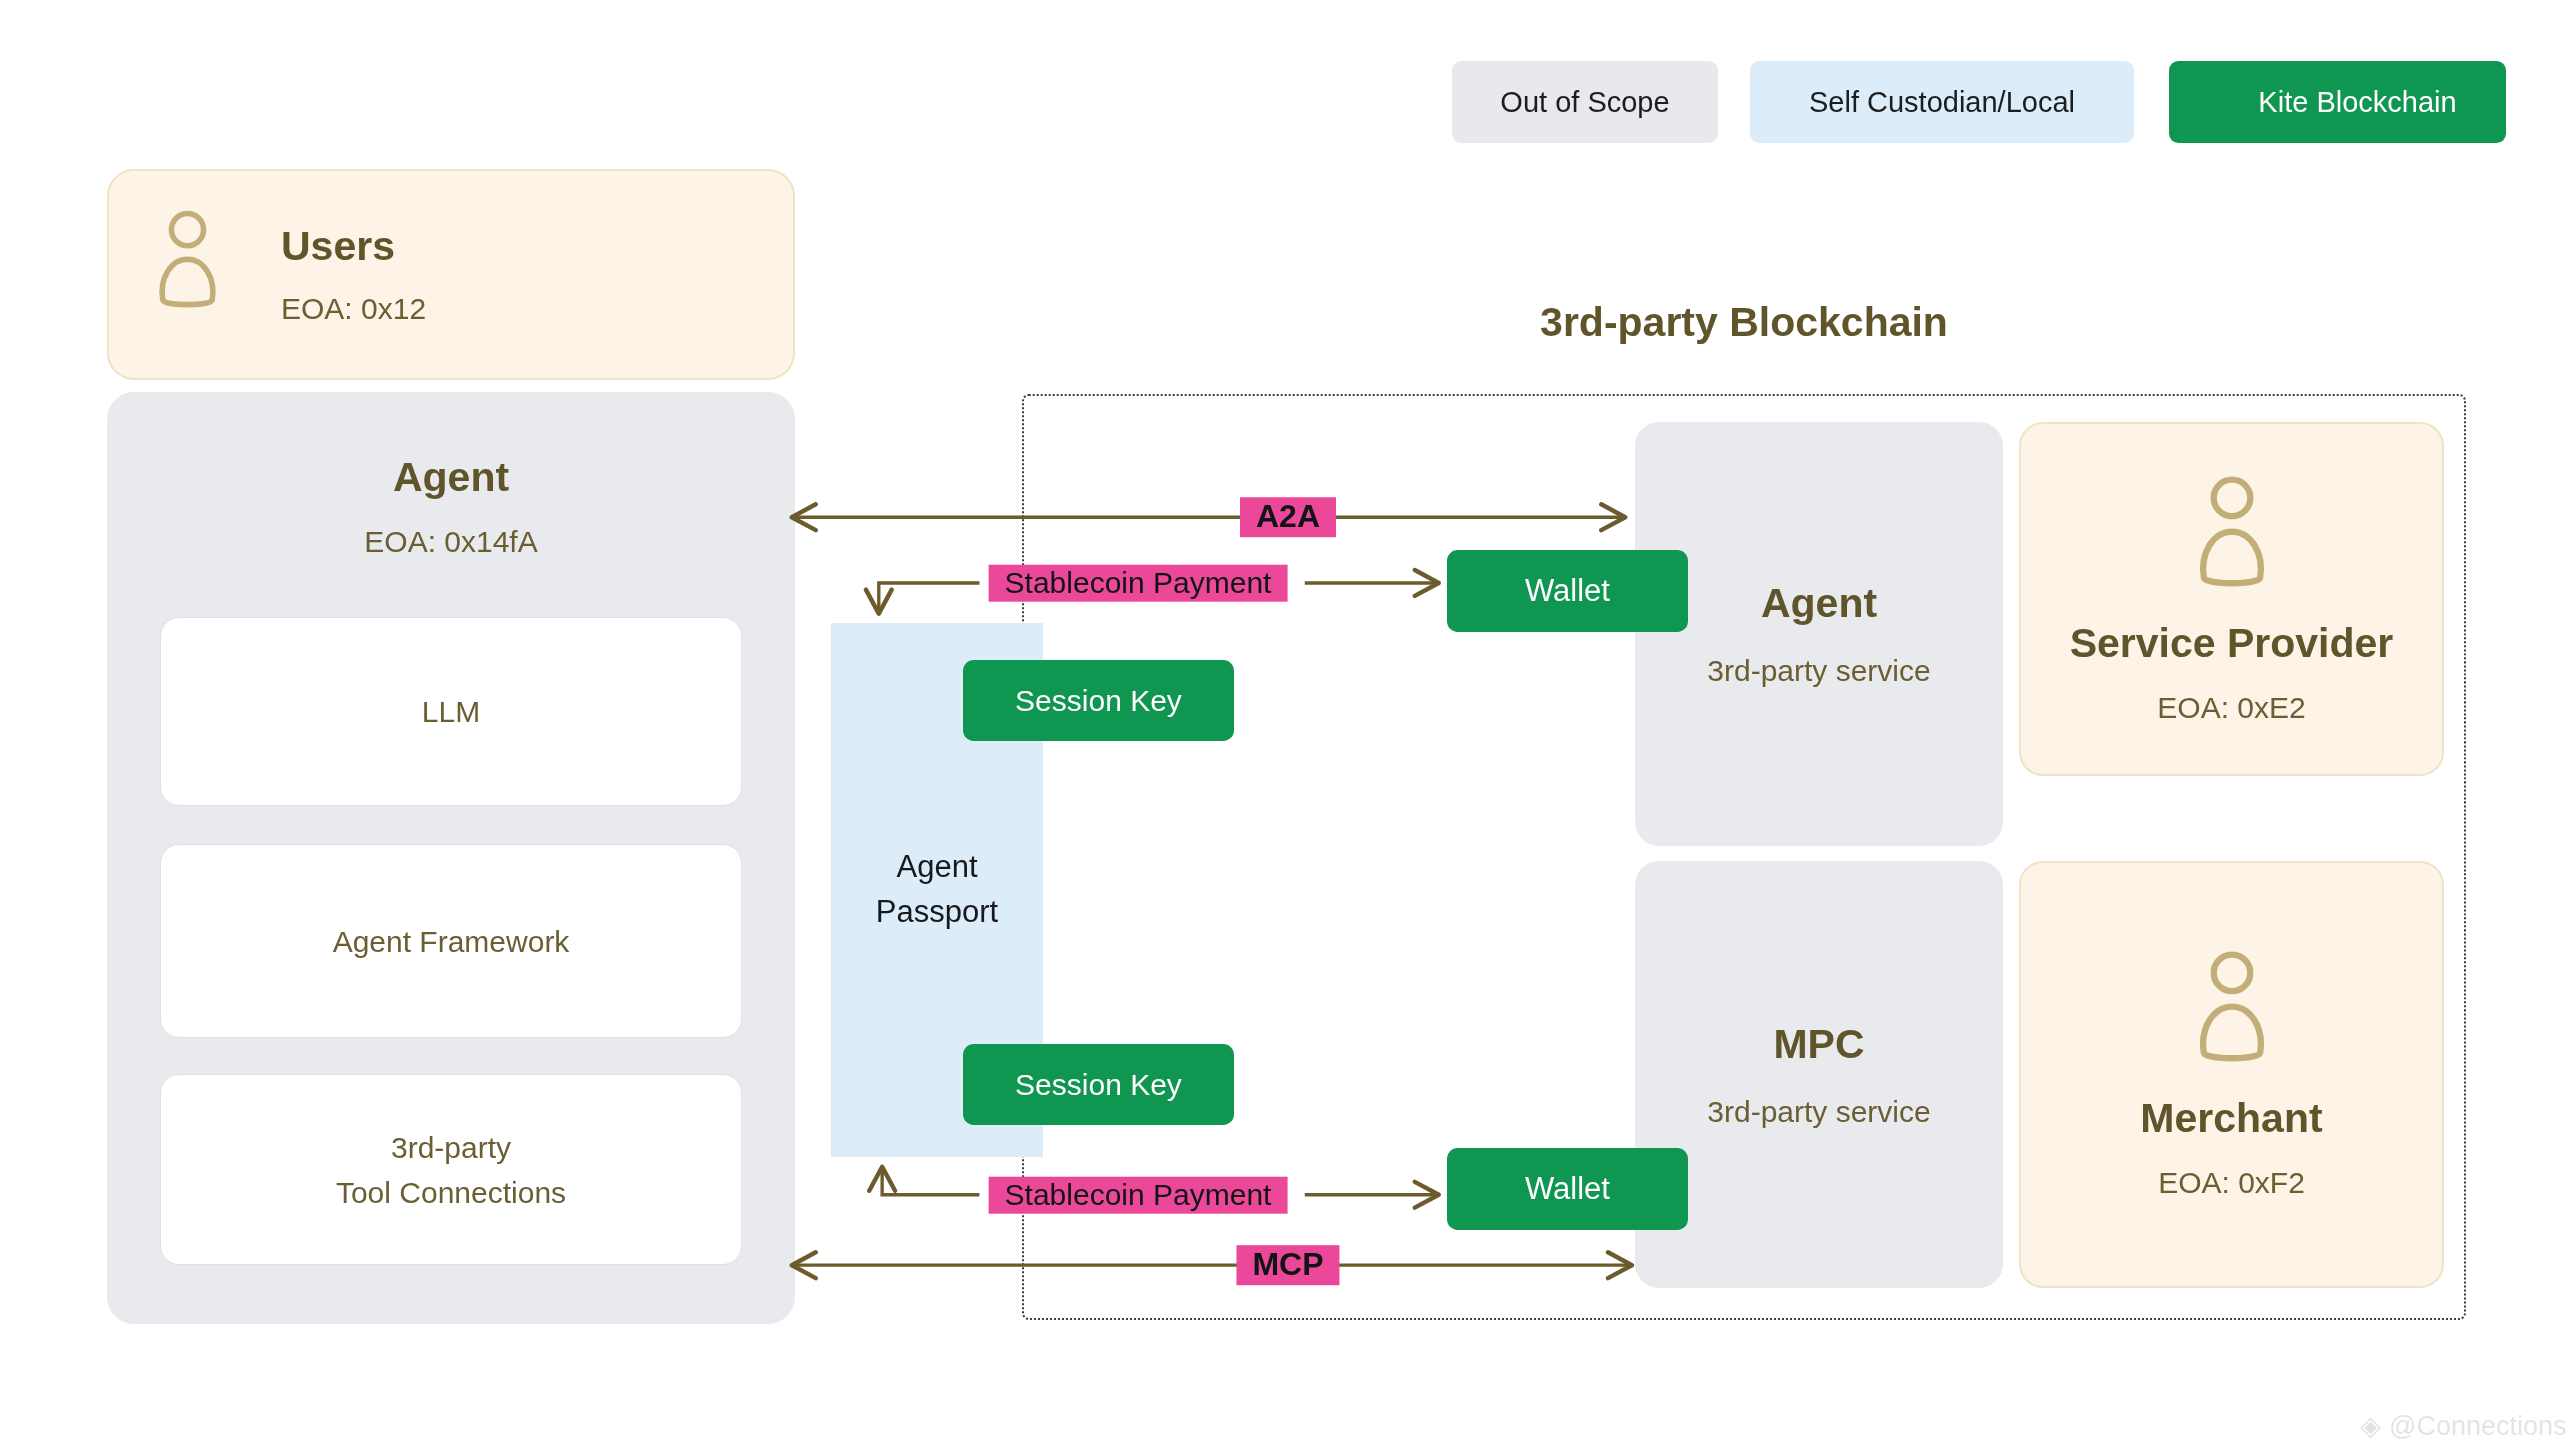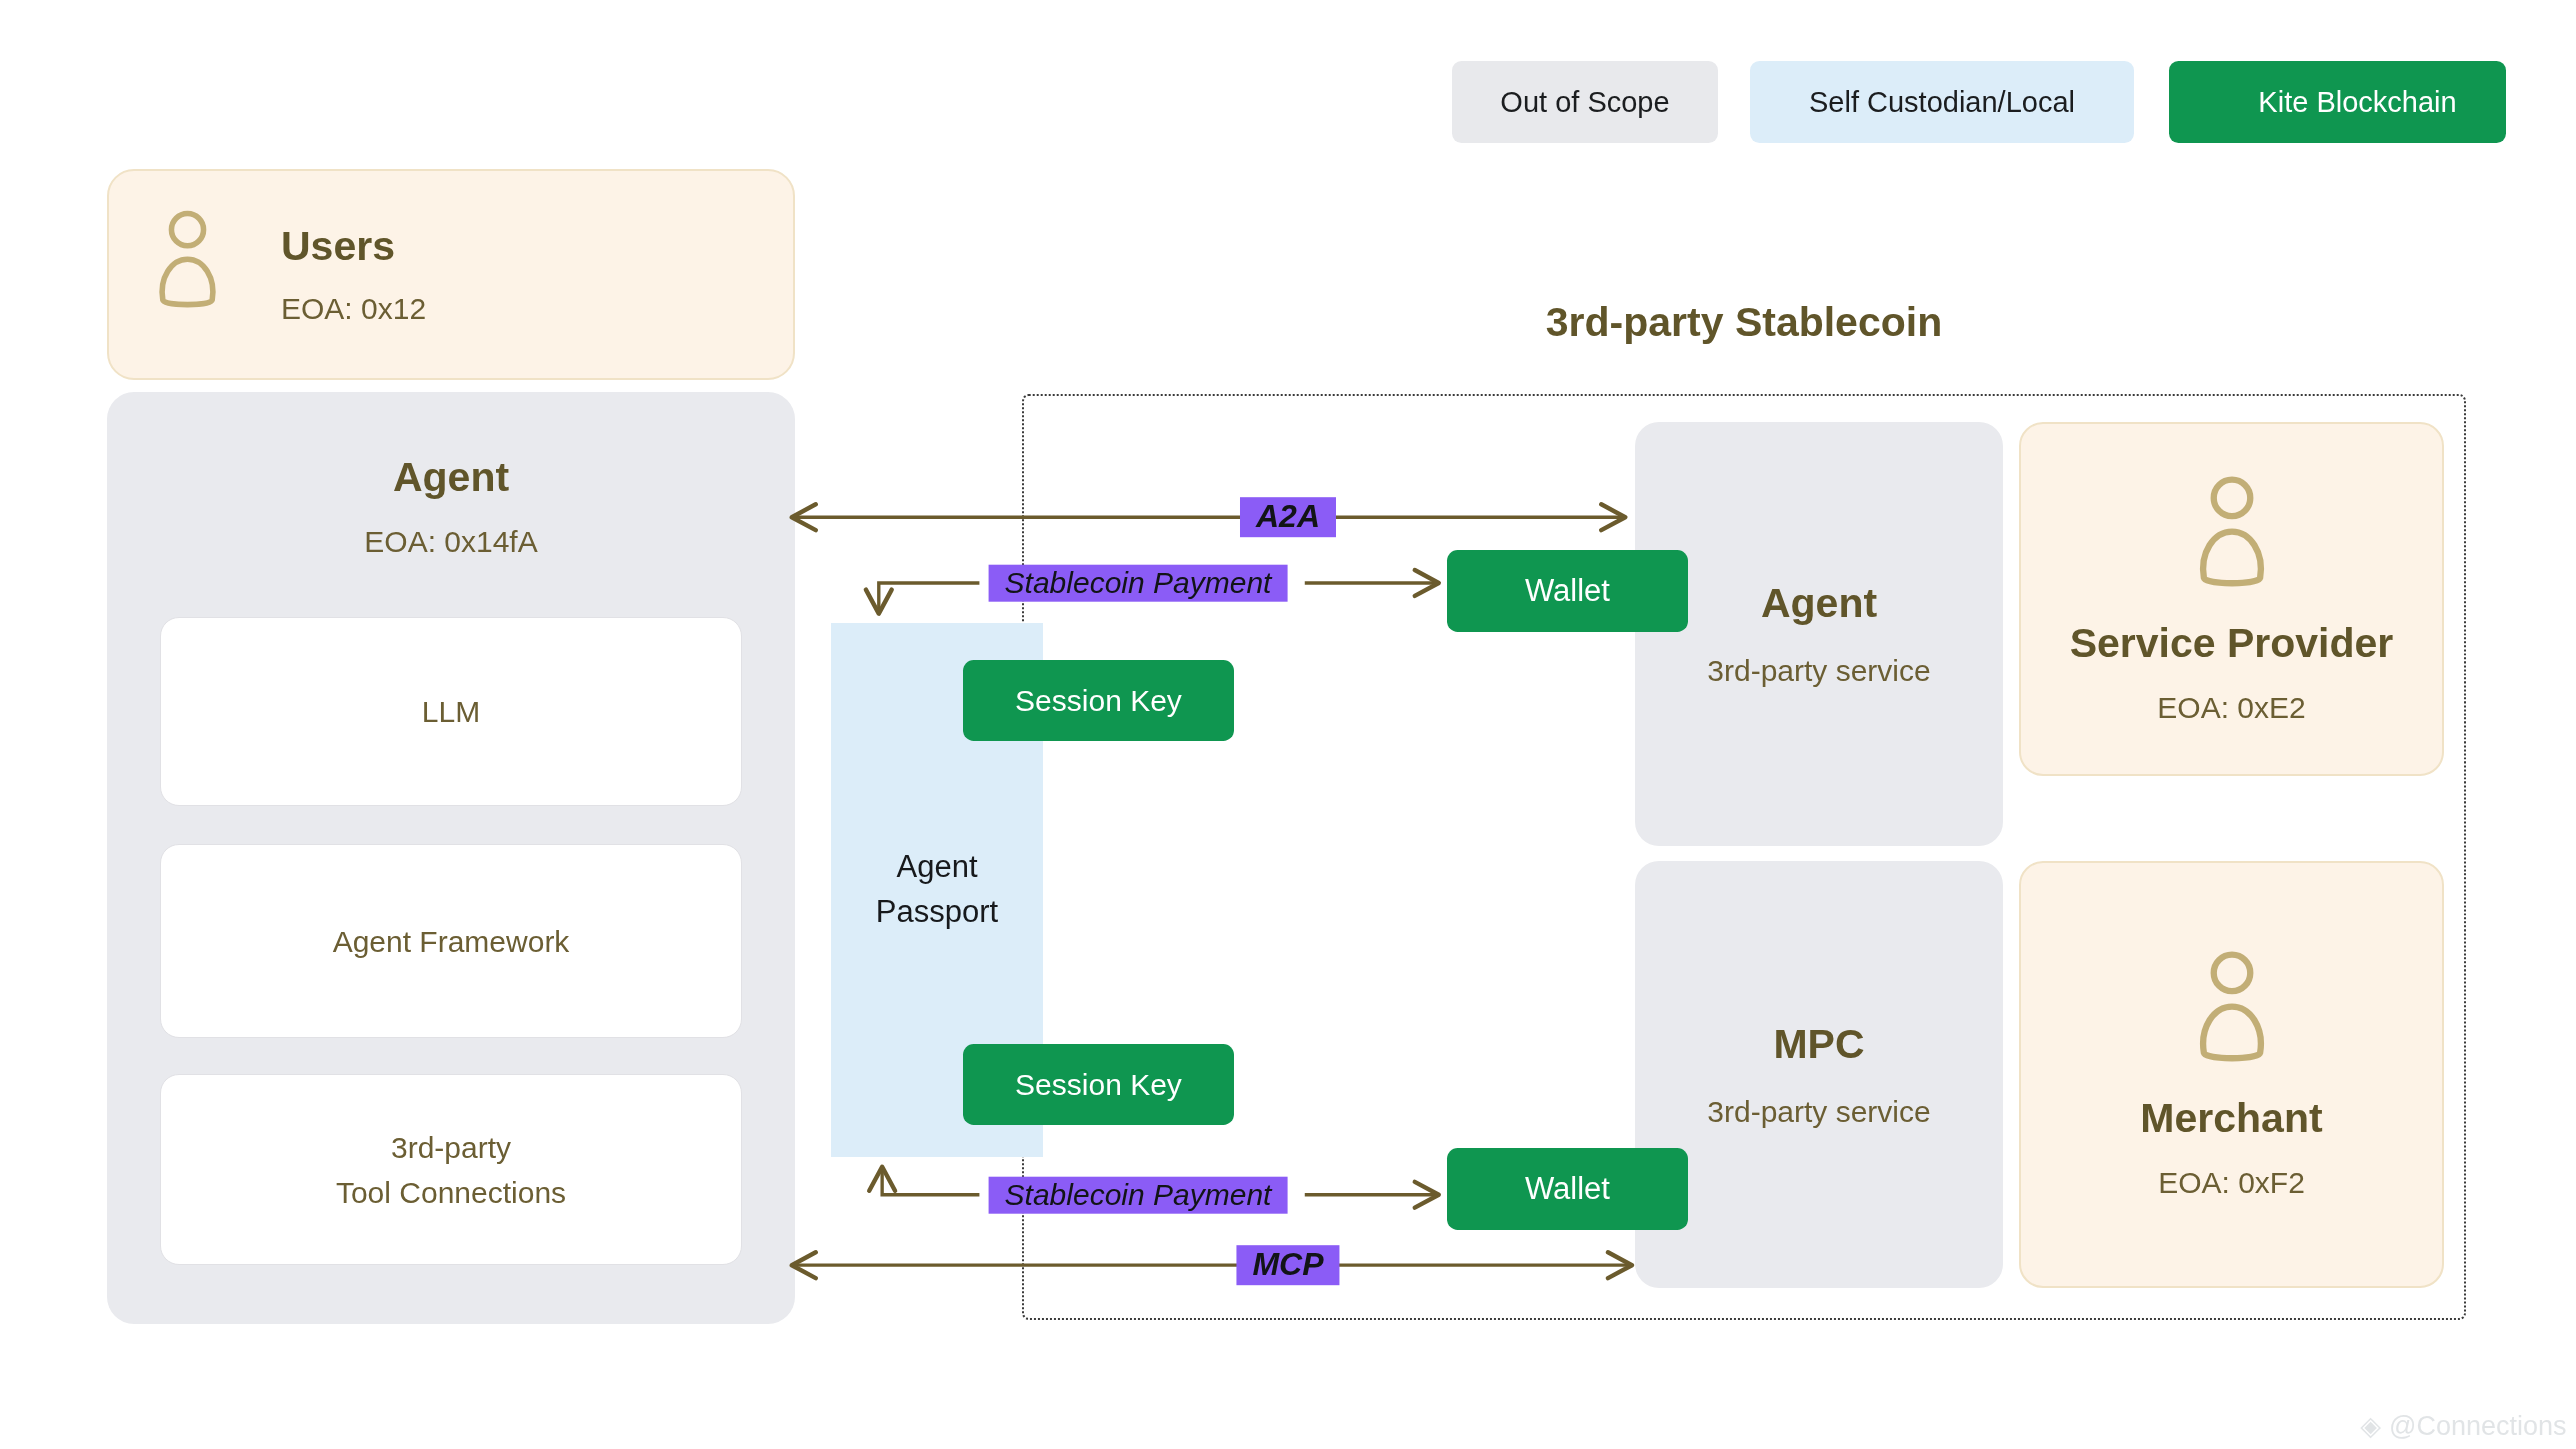--- a/index.html
+++ b/index.html
@@ -90,22 +90,22 @@
   .mp-eoa{font-size:30px;color:var(--olive-light);margin-top:24px;}
   .person-icon{margin-bottom:28px;}
   .person-icon circle,.person-icon path{fill:none;stroke:var(--tan);stroke-width:4.5;stroke-linejoin:round;}
 
   
   .arrows{position:absolute;left:0;top:0;width:2576px;height:1449px;pointer-events:none;}
   .arrow-line{stroke:var(--arrow);stroke-width:5;fill:none;}
   .ah-path{fill:none;stroke:var(--arrow);stroke-width:2.4;stroke-linecap:round;stroke-linejoin:round;}
 
   
-  .conn-label{position:absolute;transform:translate(-50%,-50%);background:#8b5cf6;
-    padding:1.3px 16px;font-size:30px;font-weight:500;color:#121417;white-space:nowrap;font-style:italic;}
+  .conn-label{position:absolute;transform:translate(-50%,-50%);background:#ec4899;
+    padding:1.3px 16px;font-size:30px;font-weight:500;color:#121417;white-space:nowrap;}
   .lbl-proto{font-size:32px;font-weight:600;}
   .lbl-a2a{left:1288px;top:517px;}
   .lbl-mcp{left:1288px;top:1265px;}
   .lbl-st{left:1138px;top:583px;}
   .lbl-sb{left:1138px;top:1195px;}
 
   
   .watermark{position:absolute;right:9.4px;bottom:6.7px;font-size:27px;color:var(--watermark);
     opacity:0.55;display:flex;align-items:center;gap:8px;}
 </style>
@@ -144,21 +144,21 @@
     <div class="inner-white iw-fw">
       <span>Agent Framework</span>
     </div>
     <div class="inner-white iw-tools">
       <span>3rd-party
 Tool Connections</span>
     </div>
   </div>
 
   <div class="abs mkt-border"></div>
-  <div class="abs mkt-title">3rd-party Stablecoin</div>
+  <div class="abs mkt-title">3rd-party Blockchain</div>
 
   <div class="mp-box mp-agent">
     <div class="mp-title">Agent</div>
     <div class="mp-sub">3rd-party service</div>
   </div>
   <div class="mp-box mp-sp">
     <svg class="person-icon" width="90" height="118" viewBox="0 0 64 84" aria-hidden="true">
       <circle cx="32" cy="17" r="13"></circle>
       <path d="M12 74 C 9 56, 19 41, 32 41 C 45 41, 55 56, 52 74 C 51 79, 13 79, 12 74 Z"></path>
     </svg>

